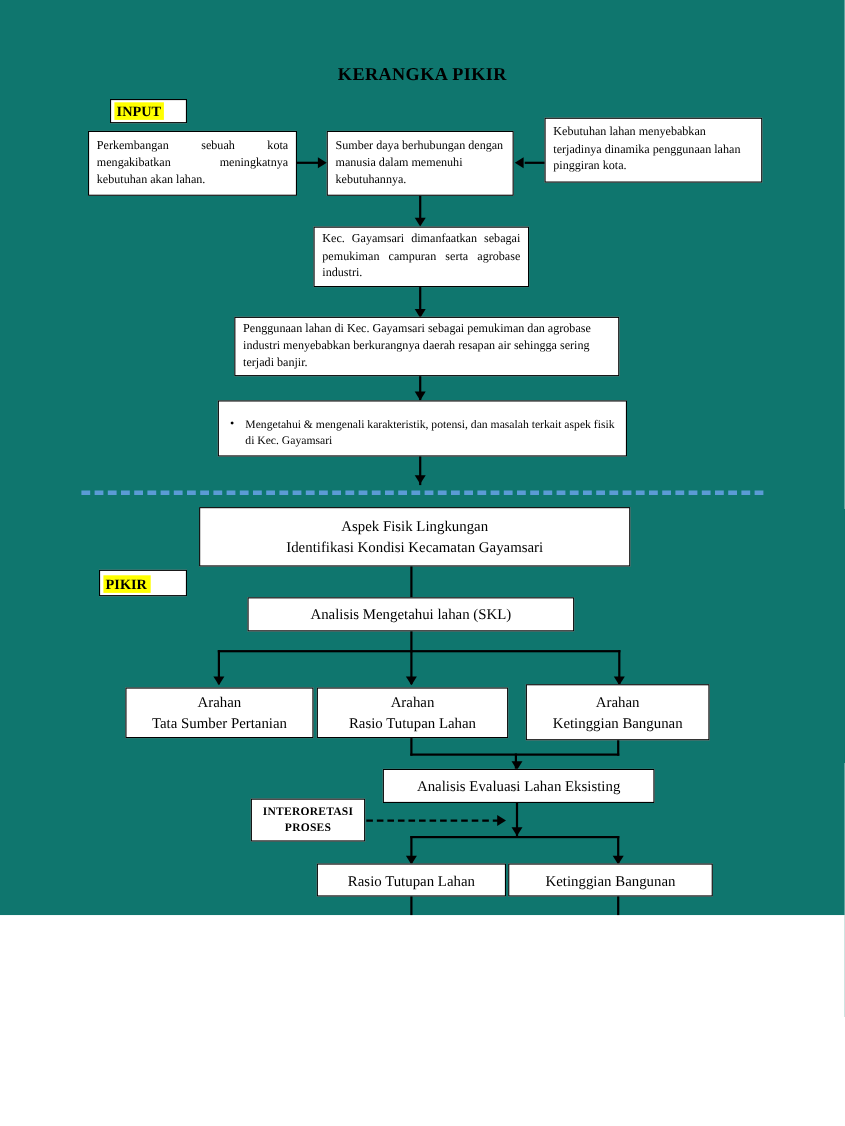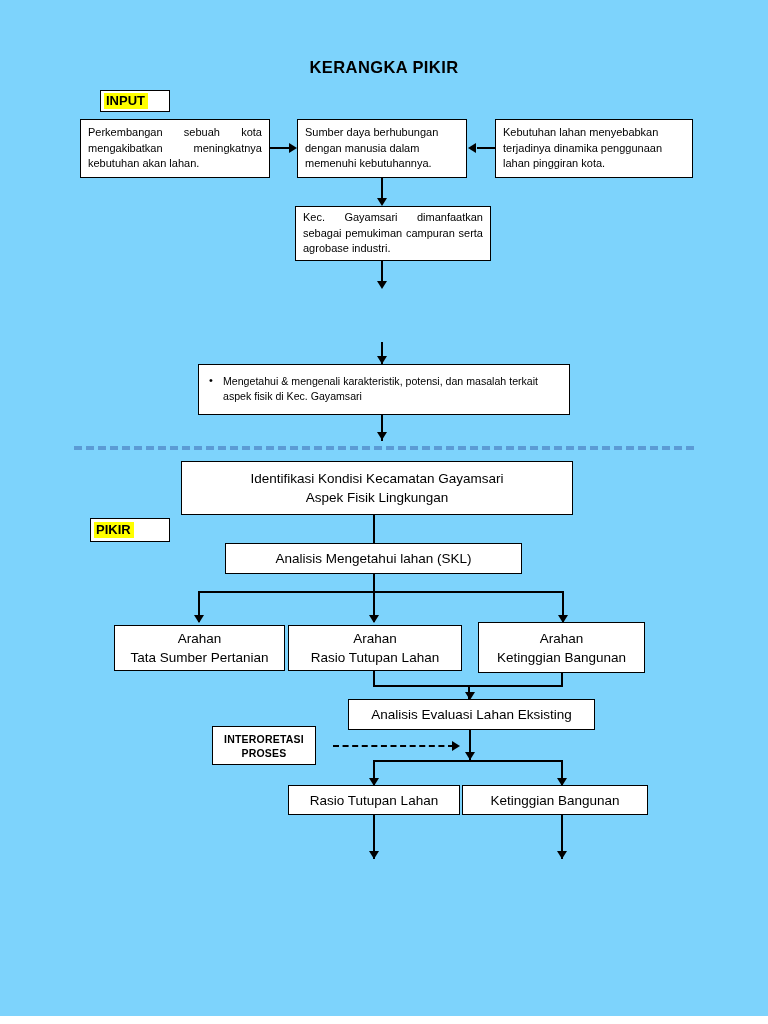--- a/index.html
+++ b/index.html
@@ -7,23 +7,24 @@
     padding: 0;
     background: #ffffff;
   }
   body {
     font-family: "Liberation Sans", sans-serif;
     color: #000000;
   }
   #canvas {
     position: relative;
     width: 768px;
-    height: 1016px;
-    background: #7dd3fc;
+    height: 832px;
+    background: #0f766e;
     overflow: hidden;
+    font-family: Liberation Serif, serif;
   }
   .abs { position: absolute; box-sizing: border-box; }
 
   
   .title {
     font-size: 16.5px;
     font-weight: bold;
     letter-spacing: 0.4px;
     text-align: center;
     white-space: nowrap;
@@ -59,28 +60,29 @@
   .t-center-sm {
     font-size: 10.5px;
     line-height: 14px;
     text-align: center;
     font-weight: bold;
     letter-spacing: 0.2px;
   }
   .t-bullets {
     font-size: 10.6px;
     line-height: 15px;
+    justify-content: flex-end;
   }
 
   
   .tag {
     border: 1.6px solid #000000;
     background: #ffffff;
     display: flex;
-    align-items: center;
+    align-items: flex-end;
     justify-content: flex-start;
     padding: 2px 3px;
   }
   .tag .hl {
     background: #ffff00;
     font-weight: bold;
     font-size: 13px;
     line-height: 16px;
     padding: 0 3px 0 2px;
     white-space: nowrap;
@@ -143,62 +145,65 @@
   </div>
 
   <div class="abs box t-just" style="left:80px; top:119px; width:190px; height:59px;">
     <span class="line">Perkembangan sebuah kota mengakibatkan meningkatnya kebutuhan akan lahan.</span>
   </div>
 
   <div class="abs box t-left" style="left:297px; top:119px; width:170px; height:59px;">
     <span class="line">Sumber daya berhubungan dengan manusia dalam memenuhi kebutuhannya.</span>
   </div>
 
-  <div class="abs box t-left" style="left:495px; top:119px; width:198px; height:59px;">
+  <div class="abs box t-left" style="left:495px; top:107px; width:198px; height:59px;">
     <span class="line">Kebutuhan lahan menyebabkan terjadinya dinamika penggunaan lahan pinggiran kota.</span>
   </div>
 
   <div class="abs hline" style="left:270px; top:147px; width:20px;"></div>
   <div class="abs arr-right" style="left:289px; top:143px;"></div>
 
   <div class="abs hline" style="left:477px; top:147px; width:18px;"></div>
   <div class="abs arr-left" style="left:468px; top:143px;"></div>
 
   <div class="abs vline" style="left:381px; top:178px; height:25px;"></div>
   <div class="abs arr-down" style="left:377px; top:198px;"></div>
 
-  <div class="abs box t-just" style="left:295px; top:206px; width:196px; height:55px;">
+  <div class="abs box t-just" style="left:285px; top:206px; width:196px; height:55px;">
     <span class="line">Kec. Gayamsari dimanfaatkan sebagai pemukiman campuran serta agrobase industri.</span>
   </div>
 
   <div class="abs vline" style="left:381px; top:261px; height:26px;"></div>
   <div class="abs arr-down" style="left:377px; top:281px;"></div>
 
+  <div class="abs box t-left" style="left:213px; top:288px; width:350px; height:54px;">
+    <span class="line">Penggunaan lahan di Kec. Gayamsari sebagai pemukiman dan agrobase industri menyebabkan berkurangnya daerah resapan air sehingga sering terjadi banjir.</span>
+  </div>
 
   <div class="abs vline" style="left:381px; top:342px; height:22px;"></div>
   <div class="abs arr-down" style="left:377px; top:356px;"></div>
 
   <div class="abs box t-bullets" style="left:198px; top:364px; width:372px; height:51px;">
     <ul class="bl">
       <li>Mengetahui &amp; mengenali karakteristik, potensi, dan masalah terkait aspek fisik di Kec. Gayamsari</li>
     </ul>
   </div>
 
   <div class="abs vline" style="left:381px; top:415px; height:26px;"></div>
   <div class="abs arr-down" style="left:377px; top:432px;"></div>
 
   <div class="abs divider" style="left:74px; top:446px; width:620px;"></div>
 
   <div class="abs tag" style="left:90px; top:518px; width:80px; height:24px;">
     <span class="hl">PIKIR</span>
   </div>
 
   <div class="abs box t-center" style="left:181px; top:461px; width:392px; height:54px;">
+    <span class="line">Aspek Fisik Lingkungan</span>
     <span class="line">Identifikasi Kondisi Kecamatan Gayamsari</span>
-    <span class="line">Aspek Fisik Lingkungan</span>
   </div>
 
   <div class="abs vline" style="left:373px; top:515px; height:29px;"></div>
 
   <div class="abs box t-center" style="left:225px; top:543px; width:297px; height:31px;">
     <span class="line">Analisis Mengetahui lahan (SKL)</span>
   </div>
 
   <div class="abs vline" style="left:373px; top:574px; height:19px;"></div>
   <div class="abs hline" style="left:198px; top:591px; width:366px;"></div>
@@ -230,21 +235,21 @@
   <div class="abs vline" style="left:373px; top:671px; height:16px;"></div>
   <div class="abs vline" style="left:561px; top:673px; height:14px;"></div>
   <div class="abs hline" style="left:373px; top:685px; width:190px;"></div>
   <div class="abs vline" style="left:468px; top:685px; height:14px;"></div>
   <div class="abs arr-down" style="left:465px; top:692px;"></div>
 
   <div class="abs box t-center" style="left:348px; top:699px; width:247px; height:31px;">
     <span class="line">Analisis Evaluasi Lahan Eksisting</span>
   </div>
 
-  <div class="abs box t-center-sm" style="left:212px; top:726px; width:104px; height:39px;">
+  <div class="abs box t-center-sm" style="left:228px; top:726px; width:104px; height:39px;">
     <span class="line">INTERORETASI</span>
     <span class="line">PROSES</span>
   </div>
 
   <div class="abs dashline" style="left:333px; top:745px; width:121px;"></div>
   <div class="abs arr-right" style="left:452px; top:741px;"></div>
 
   <div class="abs vline" style="left:469px; top:730px; height:31px;"></div>
   <div class="abs arr-down" style="left:465px; top:752px;"></div>
 

